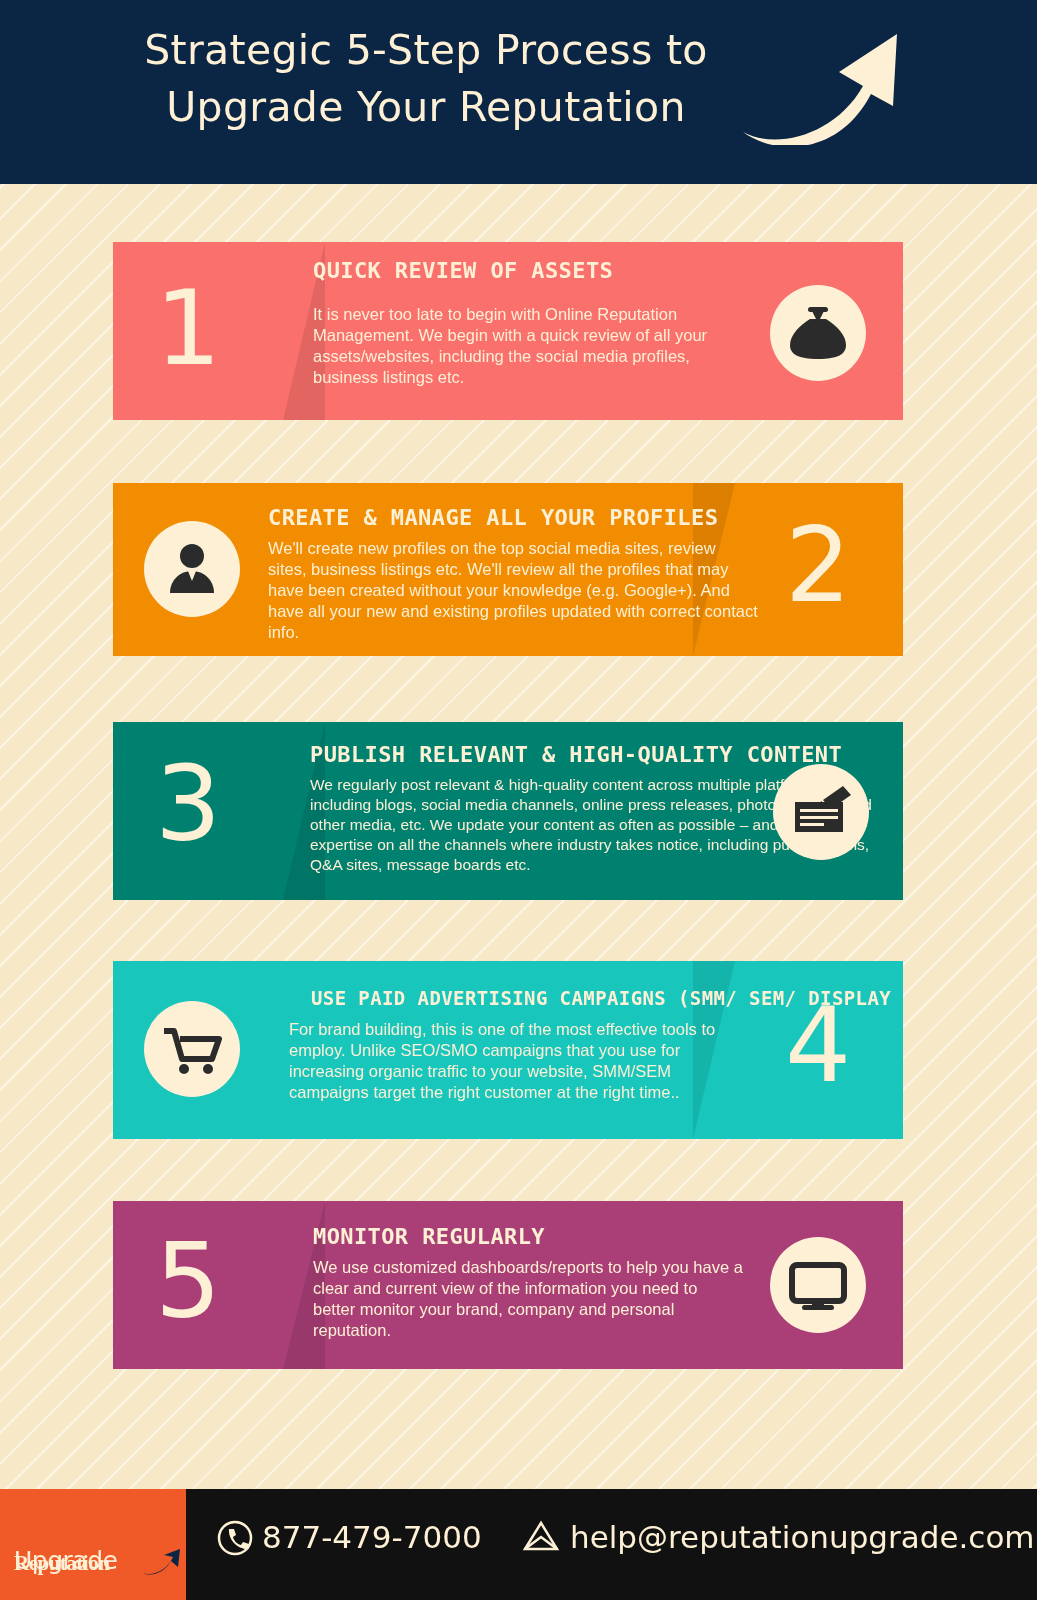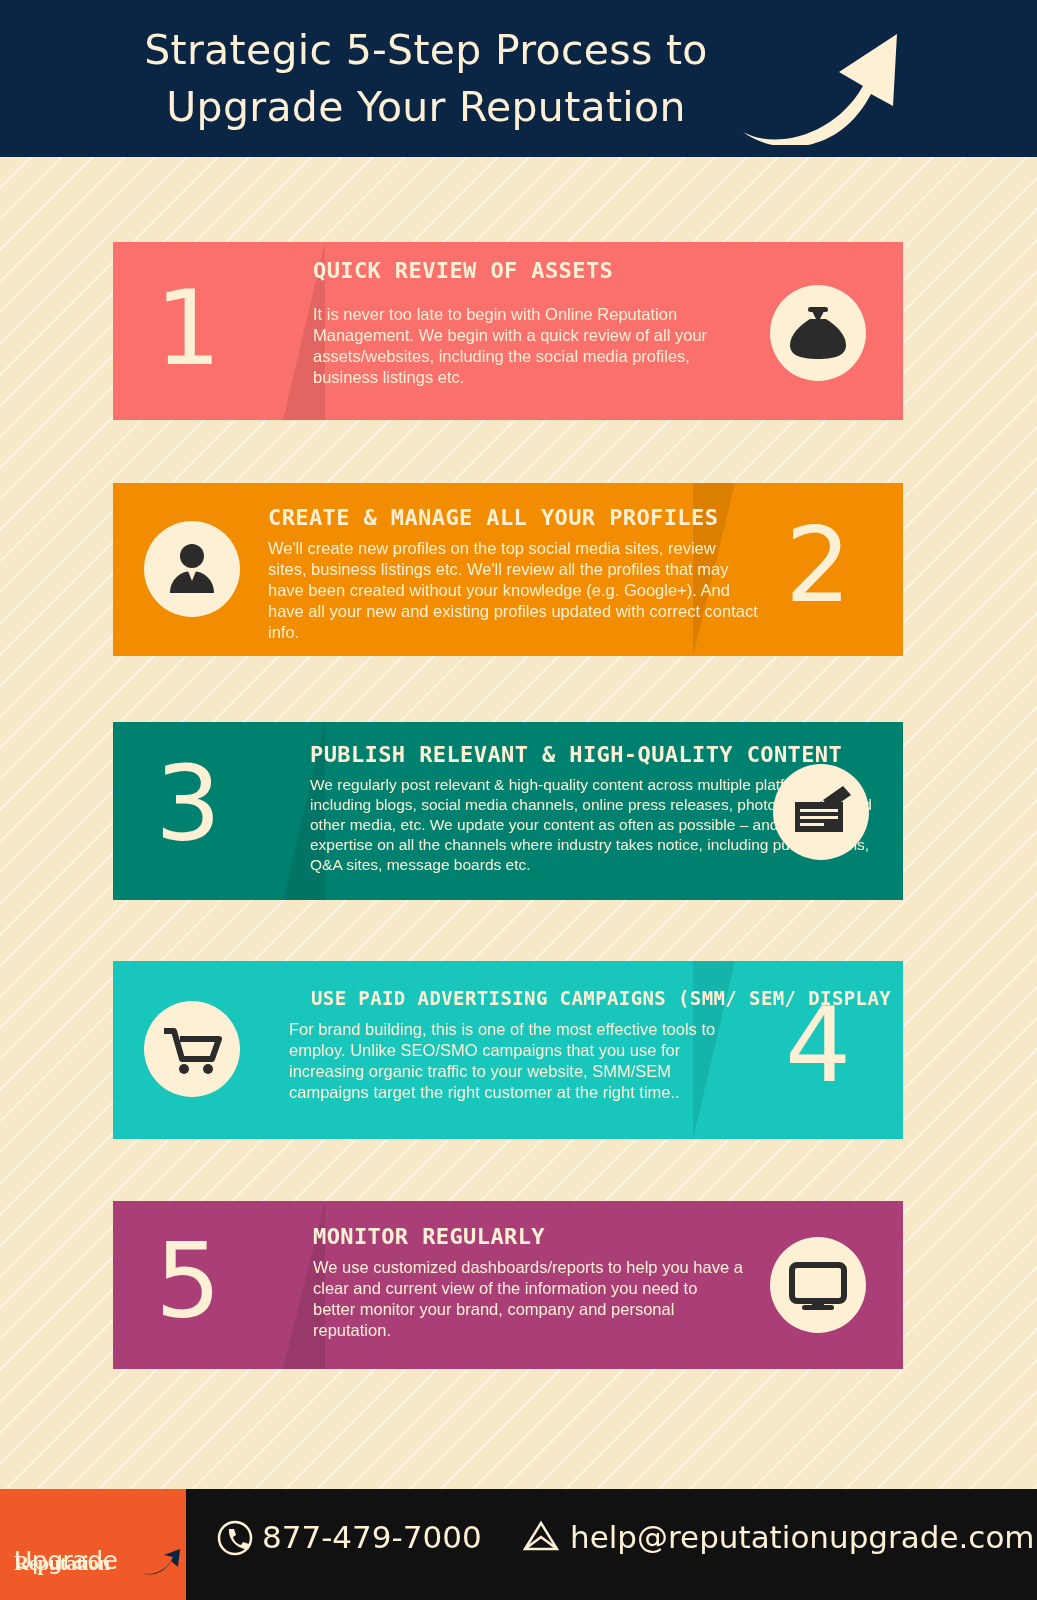--- a/index.html
+++ b/index.html
@@ -15,21 +15,21 @@
     position:absolute;left:0;top:0;width:1037px;height:1600px;
     background-image:repeating-linear-gradient(135deg,
        rgba(255,255,255,0.55) 0px, rgba(255,255,255,0.55) 2px,
        rgba(0,0,0,0) 2px, rgba(0,0,0,0) 22px);
     z-index:0;
   }
   .page{position:relative;z-index:2;width:1037px;height:1600px;}
 
   
   .header{
-    position:absolute;left:0;top:0;width:1037px;height:157px;
+    position:absolute;left:0;top:0;width:1037px;height:184px;
     background:#0b2544;
   }
   .header-title{
     position:absolute;left:86px;top:22px;width:680px;
     color:#fdf0d5;
     font-size:41px;line-height:57px;
     font-weight:400;
     letter-spacing:0.3px;
     text-align:center;
     font-family:"DejaVu Sans", sans-serif;

